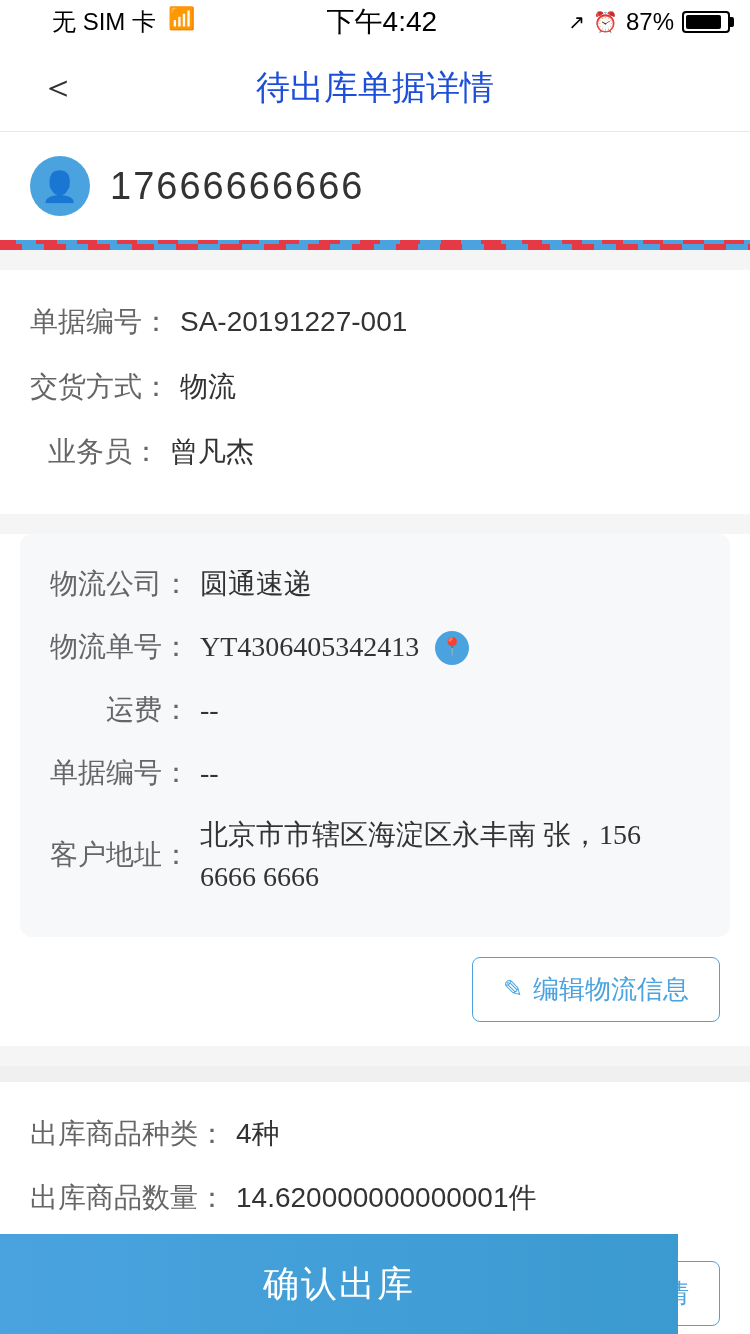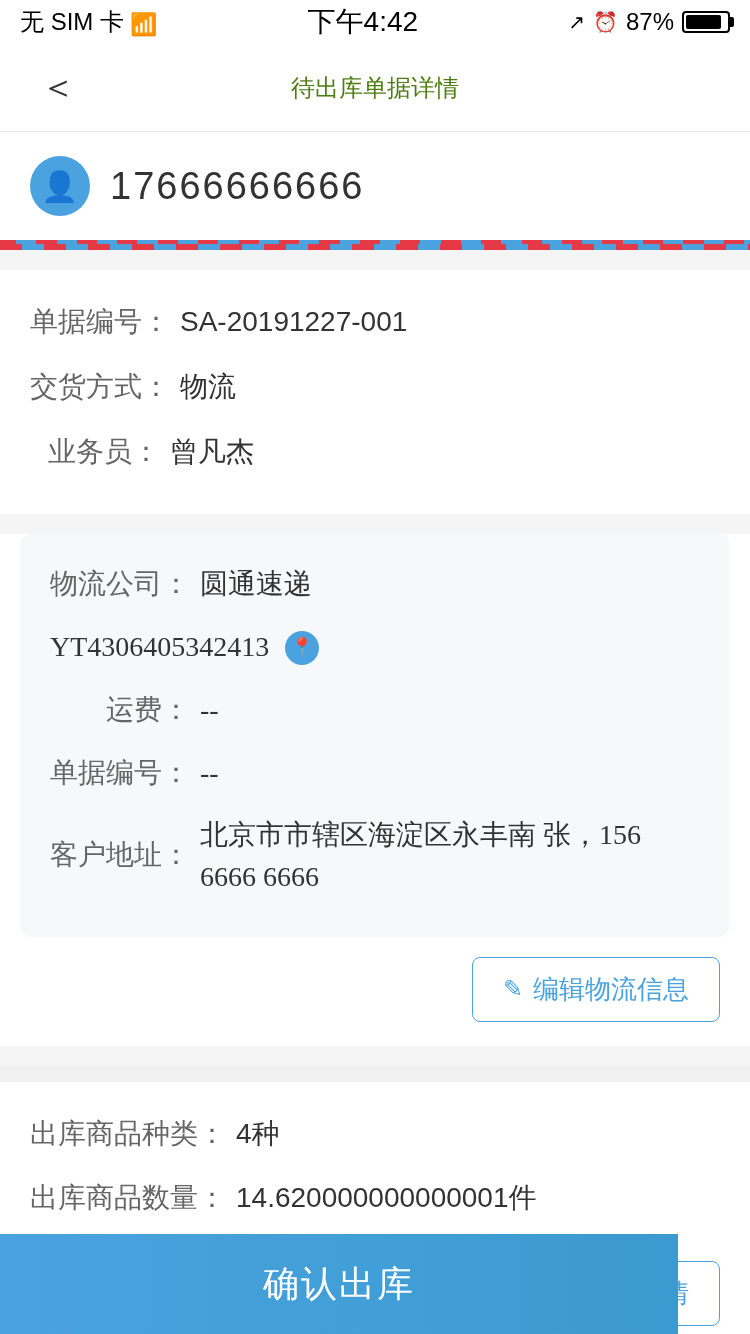--- a/index.html
+++ b/index.html
@@ -17,21 +17,21 @@
     .status-bar {
       background: #fff;
       height: 44px;
       display: flex;
       align-items: center;
       justify-content: space-between;
       padding: 0 20px;
       font-size: 24px;
       color: #000;
     }
-    .status-left { display: flex; align-items: flex-end; gap: 6px; }
+    .status-left { display: flex; align-items: flex-start; gap: 12px; margin-left: 32px; }
     .status-right { display: flex; align-items: center; gap: 8px; }
     .wifi-icon { font-size: 22px; }
     .battery { display: inline-block; width: 48px; height: 22px; border: 2px solid #000; border-radius: 4px; position: relative; padding: 2px; }
     .battery::after { content: ''; position: absolute; right: -6px; top: 50%; transform: translateY(-50%); width: 4px; height: 10px; background: #000; border-radius: 0 2px 2px 0; }
     .battery-fill { height: 100%; width: 87%; background: #000; border-radius: 2px; }
 
     
     .nav-bar {
       background: #fff;
       height: 88px;
@@ -44,23 +44,23 @@
     .back-btn {
       font-size: 36px;
       color: #333;
       cursor: pointer;
       padding: 10px;
     }
     .nav-title {
       position: absolute;
       left: 50%;
       transform: translateX(-50%);
-      font-size: 24px;
+      font-size: 34px;
       font-weight: 500;
-      color: #4d7c0f;
+      color: #1d4ed8;
     }
 
     
     .customer-header {
       background: #fff;
       padding: 24px 30px;
       display: flex;
       align-items: center;
       gap: 20px;
       border-bottom: 4px solid transparent;
@@ -307,20 +307,21 @@
     </div>
   </div>
 
   <div class="section" style="padding-bottom: 0;">
     <div class="logistics-card">
       <div class="logistics-row">
         <span class="logistics-label">物流公司：</span>
         <span class="logistics-value">圆通速递</span>
       </div>
       <div class="logistics-row">
+        <span class="logistics-label">物流单号：</span>
         <span class="logistics-value">
           <span>YT43064053424​13</span>
           <div class="location-icon">📍</div>
         </span>
       </div>
       <div class="logistics-row">
         <span class="logistics-label">运费：</span>
         <span class="logistics-value">--</span>
       </div>
       <div class="logistics-row">

